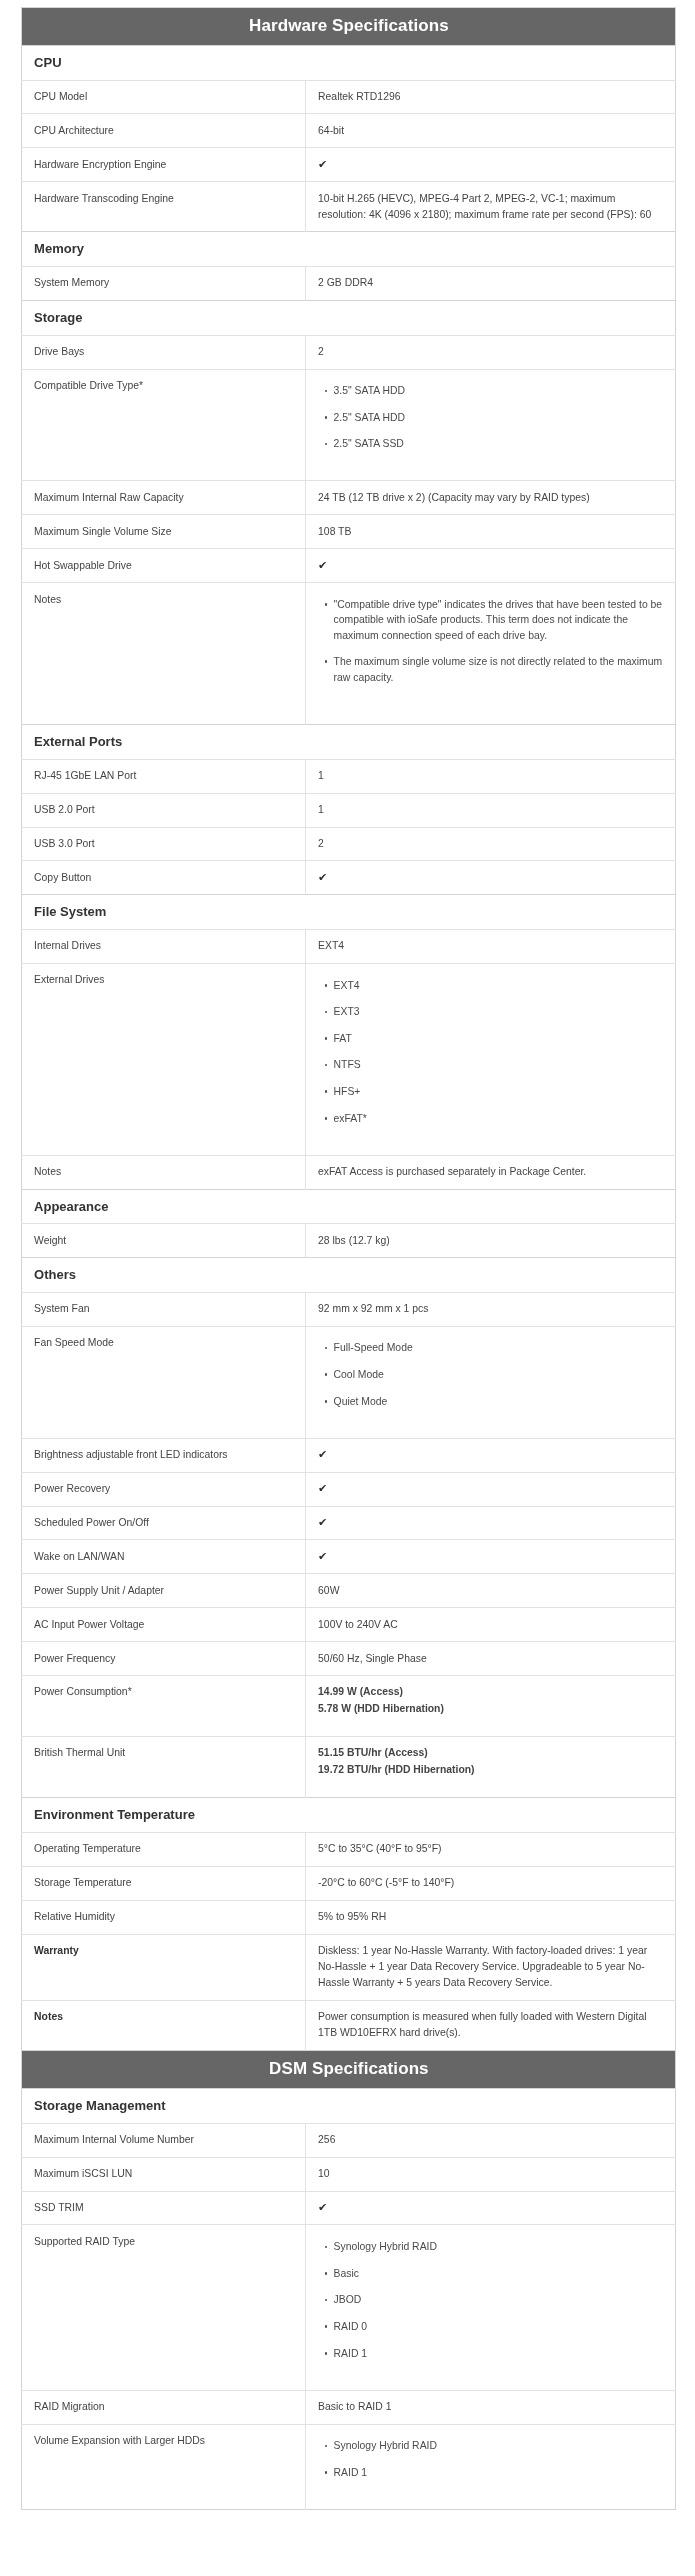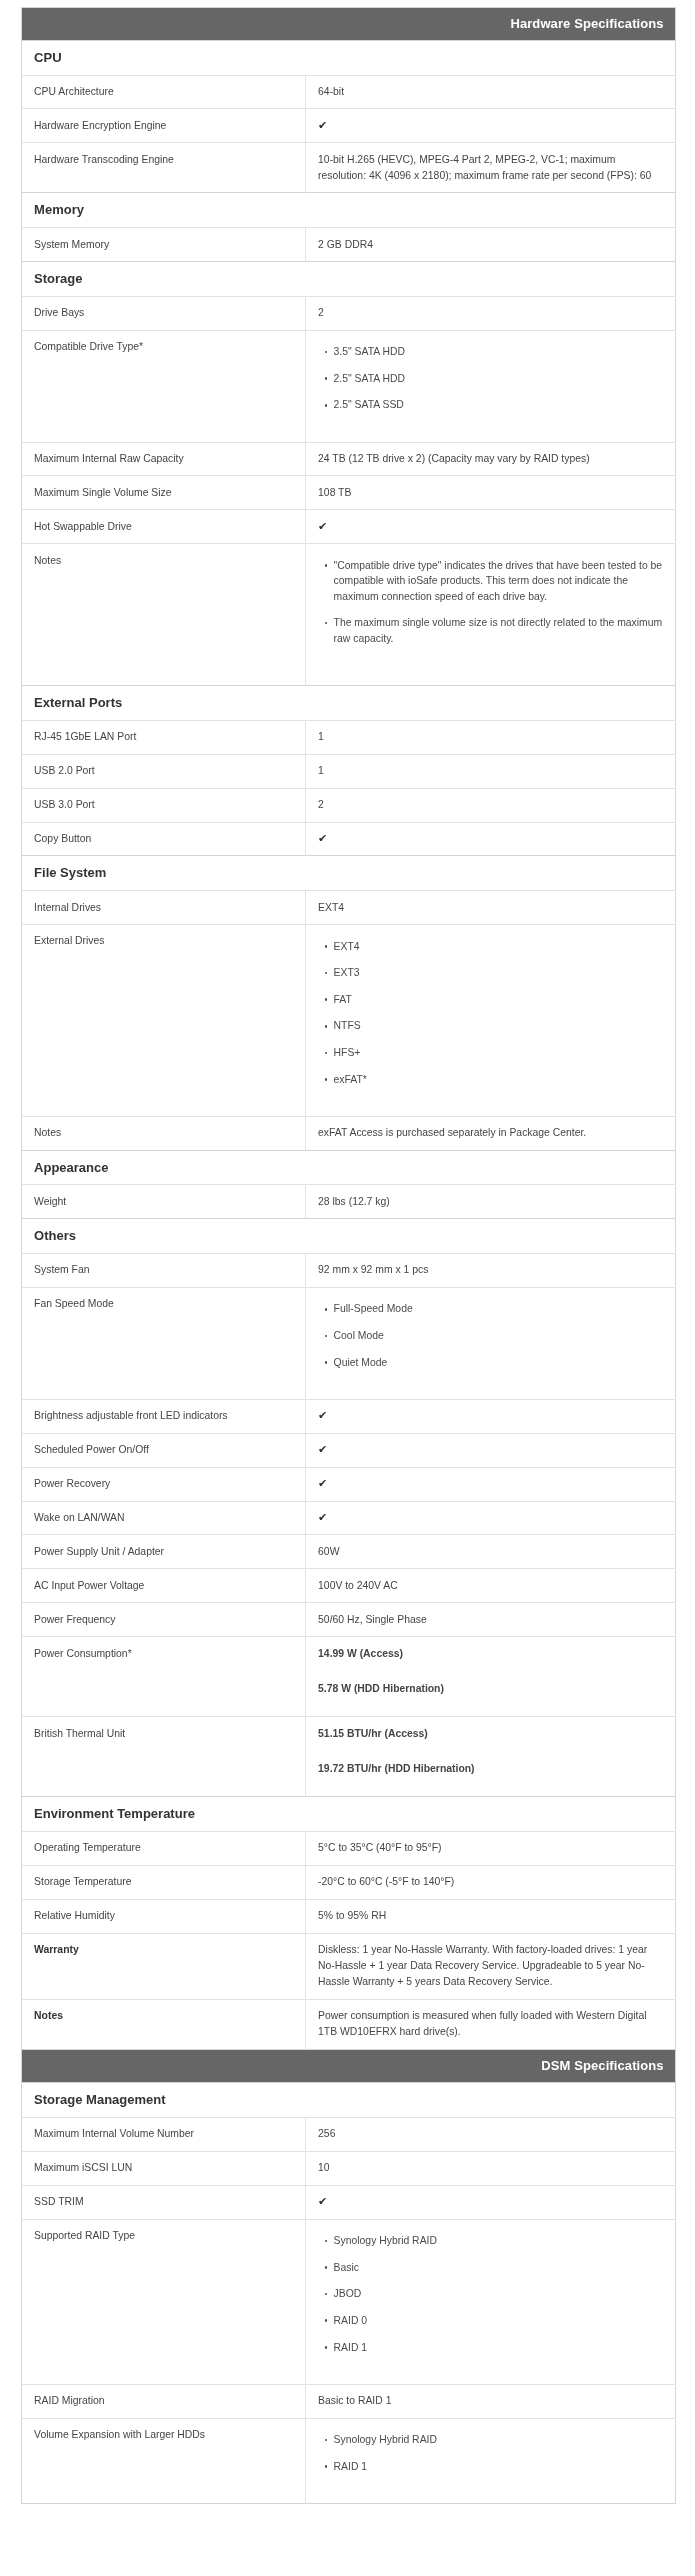--- a/index.html
+++ b/index.html
@@ -21,23 +21,23 @@
     border: 0.6px solid #d4d4d4;
     table-layout: fixed;
   }
   .spec-table col.c-label { width: 284px; }
   .spec-table col.c-value { width: 370px; }
 
   
   tr.banner > th {
     background: #666666;
     color: #ffffff;
-    font-size: 13px;
+    font-size: 17px;
     font-weight: bold;
-    text-align: right;
+    text-align: center;
     padding: 8.4px 11.7px 9px 11.7px;
     border: none;
     letter-spacing: 0.1px;
   }
 
   
   tr.section > th {
     background: #ffffff;
     color: #333333;
     font-size: 13px;
@@ -89,21 +89,21 @@
     left: -9px;
     top: 6.5px;
     width: 2.6px;
     height: 2.6px;
     border-radius: 50%;
     background: #4a4a4a;
   }
   ul.bullets.para li { margin-bottom: 10.4px; }
 
   .line { display: block; font-weight: bold; }
-  .line + .line { margin-top: 19px; }
+  .line + .line { margin-top: 0; }
 
   .checkmark {
     font-size: 11px;
     color: #2e2e2e;
     line-height: 1.2;
     display: inline-block;
   }
 </style>
 </head>
 <body>
@@ -116,20 +116,24 @@
         <col class="c-value">
       </colgroup>
     <tbody>
         <tr class="banner">
           <th colspan="2">Hardware Specifications</th>
         </tr>
         <tr class="section">
           <th colspan="2">CPU</th>
         </tr>
         <tr class="row">
+          <td class="label">CPU Model</td>
+          <td class="value">Realtek RTD1296</td>
+        </tr>
+        <tr class="row">
           <td class="label">CPU Architecture</td>
           <td class="value">64-bit</td>
         </tr>
         <tr class="row">
           <td class="label">Hardware Encryption Engine</td>
           <td class="value"><span class="checkmark">✔</span></td>
         </tr>
         <tr class="row">
           <td class="label">Hardware Transcoding Engine</td>
           <td class="value">10-bit H.265 (HEVC), MPEG-4 Part 2, MPEG-2, VC-1; maximum resolution: 4K (4096 x 2180); maximum frame rate per second (FPS): 60</td>
@@ -244,25 +248,25 @@
               <li>Cool Mode</li>
               <li>Quiet Mode</li>
             </ul>
           </td>
         </tr>
         <tr class="row">
           <td class="label">Brightness adjustable front LED indicators</td>
           <td class="value"><span class="checkmark">✔</span></td>
         </tr>
         <tr class="row">
+          <td class="label">Power Recovery</td>
+          <td class="value"><span class="checkmark">✔</span></td>
+        </tr>
+        <tr class="row">
           <td class="label">Scheduled Power On/Off</td>
-          <td class="value"><span class="checkmark">✔</span></td>
-        </tr>
-        <tr class="row">
-          <td class="label">Power Recovery</td>
           <td class="value"><span class="checkmark">✔</span></td>
         </tr>
         <tr class="row">
           <td class="label">Wake on LAN/WAN</td>
           <td class="value"><span class="checkmark">✔</span></td>
         </tr>
         <tr class="row">
           <td class="label">Power Supply Unit / Adapter</td>
           <td class="value">60W</td>
         </tr>

